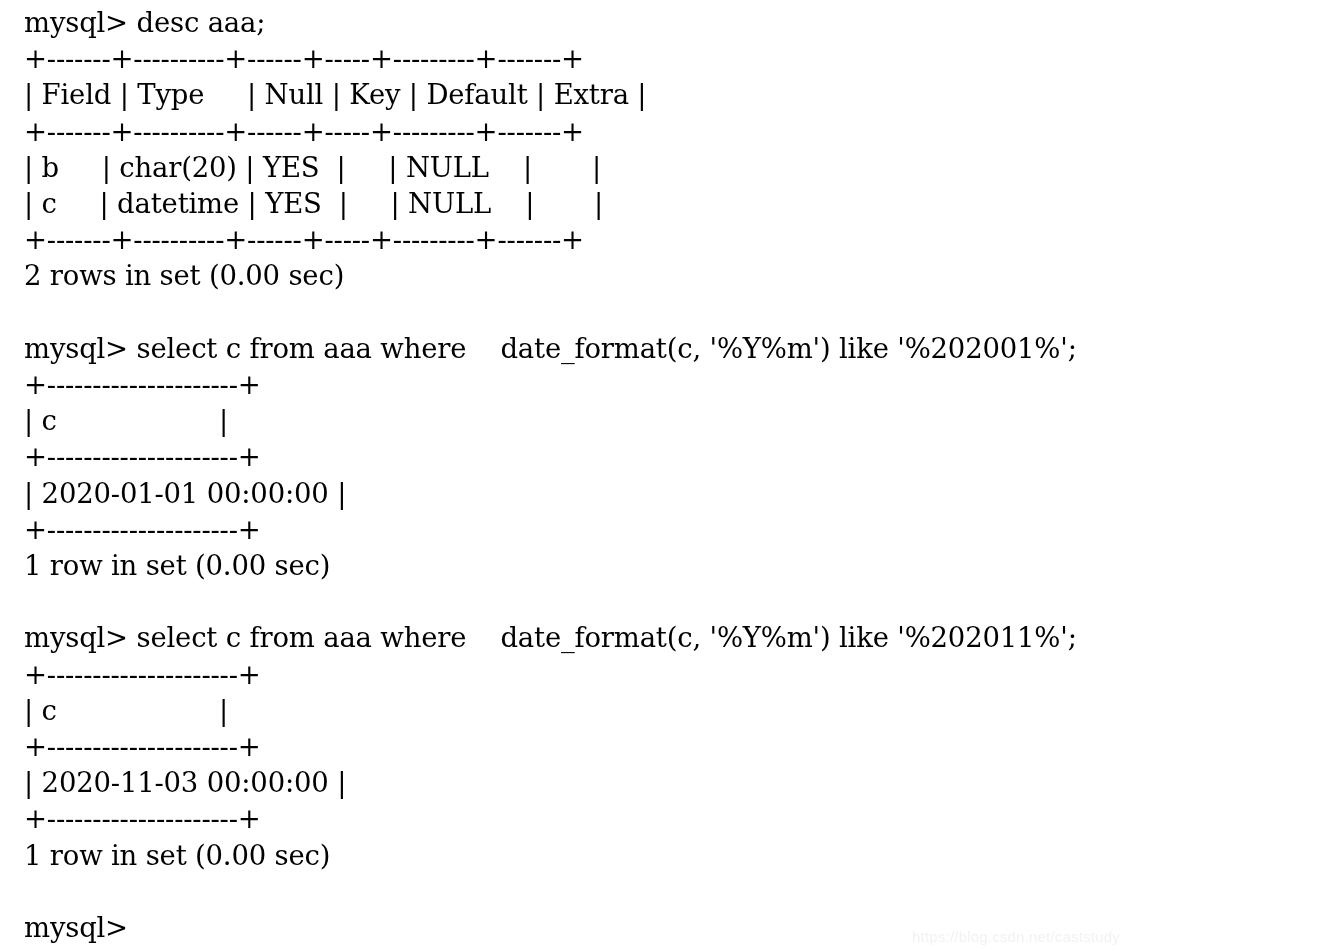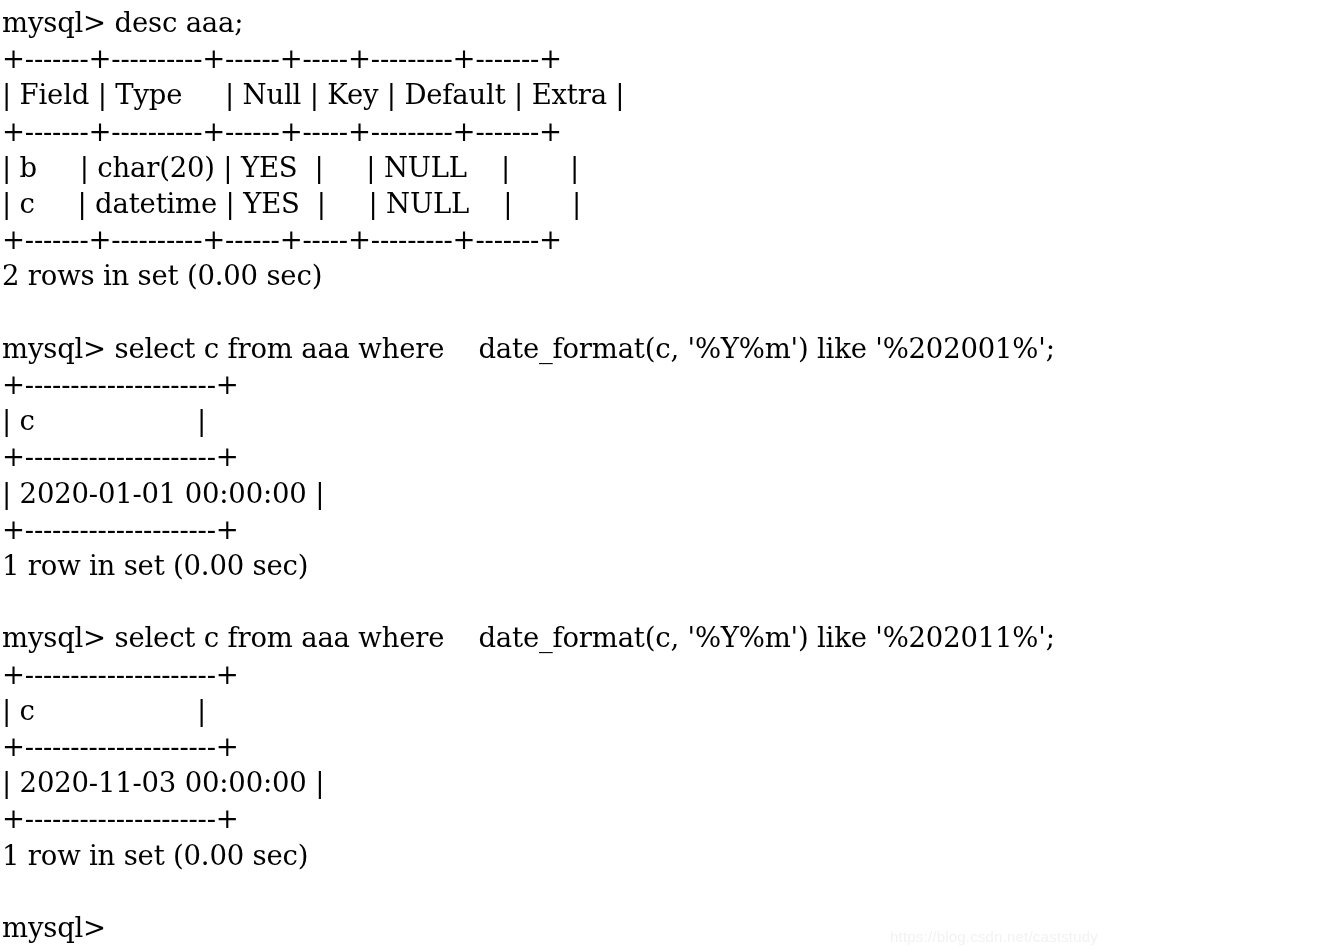--- a/index.html
+++ b/index.html
@@ -14,20 +14,21 @@
     overflow: hidden;
     font-family: "DejaVu Serif", "Liberation Serif", serif;
   }
   #terminal {
     position: relative;
     width: 1108px;
     height: 951px;
     box-sizing: border-box;
     padding: 4px 0 0 2px;
     background: #ffffff;
+    margin-left: 22px;
   }
   .console-output {
     margin: 0;
     padding: 0;
     font-family: "DejaVu Serif", "Liberation Serif", serif;
     font-size: 27.5px;
     line-height: 36.2px;
     letter-spacing: -0.2px;
     color: #000000;
     white-space: pre;

